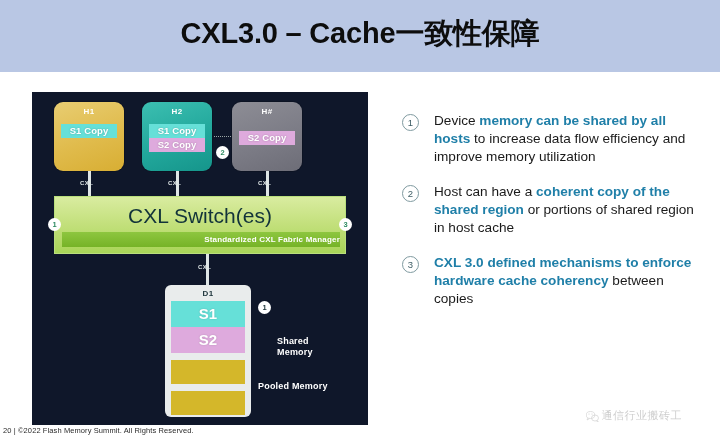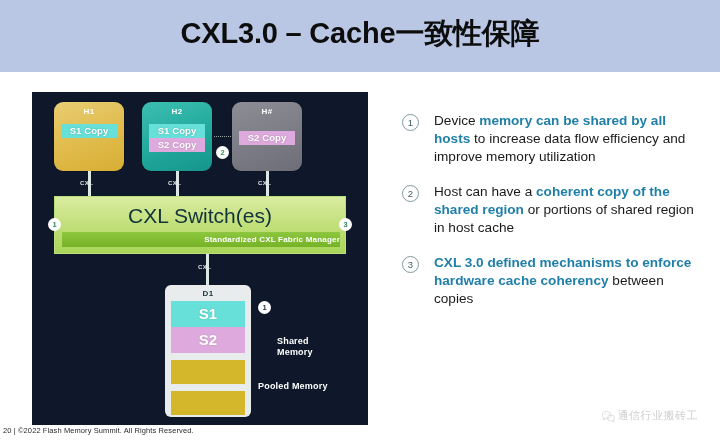--- a/index.html
+++ b/index.html
@@ -236,21 +236,21 @@
     position: absolute;
     left: 3px; bottom: 8px;
     font-size: 7.5px;
     color: #2b2b2b;
     letter-spacing: 0.1px;
   }
 
   
   .watermark {
     position: absolute;
-    right: 22px; bottom: 20px;
+    right: 38px; bottom: 20px;
     display: flex;
     align-items: flex-start;
     gap: 3px;
     opacity: 0.30;
   }
   .wm-icon {
     width: 13px; height: 11px;
     position: relative;
   }
   .wm-text {

